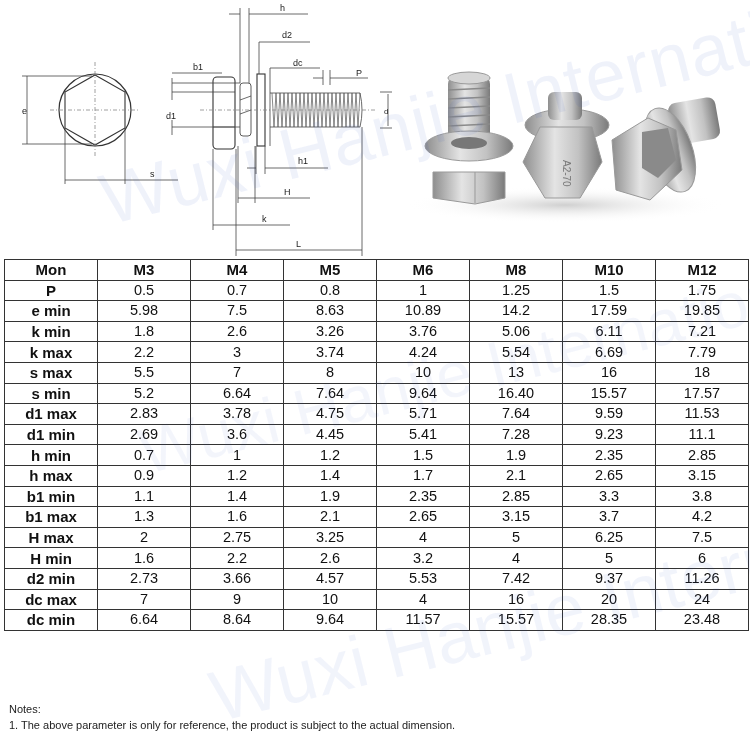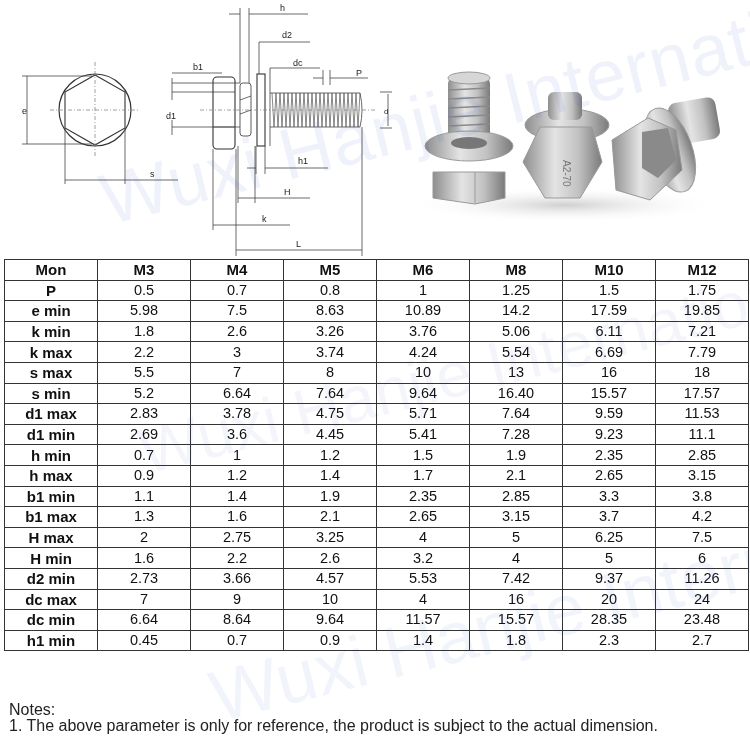--- a/index.html
+++ b/index.html
@@ -13,21 +13,21 @@
   .watermark3 { position:absolute; left:130px; top:330px; font-size:64px; color:#2b50c8; opacity:0.05; transform:rotate(-14deg); white-space:nowrap; pointer-events:none; z-index:5; font-family:"Liberation Sans", sans-serif; }
 
   table.spec { position:absolute; left:4px; top:259px; width:741px; border-collapse:collapse; table-layout:fixed; z-index:2; }
   table.spec td, table.spec th { border:1px solid #333; height:19.6px; padding:0; text-align:center; font-size:14.5px; line-height:19px; }
   table.spec th { font-weight:bold; font-size:15px; }
   table.spec td.rowhead { font-weight:bold; font-size:15px; }
   table.spec { border:1.5px solid #222; }
   col.c0 { width:93px; }
   col.cx { width:93px; }
 
-  .notes { position:absolute; left:9px; top:702px; font-size:16px; line-height:15.5px; color:#222; z-index:2; }
+  .notes { position:absolute; left:9px; top:702px; font-size:11px; line-height:15.5px; color:#222; z-index:2; }
   .notes div { white-space:nowrap; }
 </style>
 </head>
 <body>
 
 <div class="diagram">
   <svg width="380" height="258" viewBox="0 0 380 258" xmlns="http://www.w3.org/2000/svg" font-family="Liberation Sans, sans-serif" font-size="9" fill="none" stroke="#444" stroke-width="0.8">
 
     <g>
       <circle cx="95" cy="110" r="36" stroke="#333" stroke-width="1.2"></circle>
@@ -365,29 +365,19 @@
       <tr>
         <td class="rowhead">dc min</td>
         <td>6.64</td>
         <td>8.64</td>
         <td>9.64</td>
         <td>11.57</td>
         <td>15.57</td>
         <td>28.35</td>
         <td>23.48</td>
       </tr>
-      <tr>
-        <td class="rowhead">h1 min</td>
-        <td>0.45</td>
-        <td>0.7</td>
-        <td>0.9</td>
-        <td>1.4</td>
-        <td>1.8</td>
-        <td>2.3</td>
-        <td>2.7</td>
-      </tr>
     </tbody>
 </table>
 
 <div class="notes">
   <div>Notes:</div>
   <div>1. The above parameter is only for reference, the product is subject to the actual dimension.</div>
 </div>
 
 </body></html>

